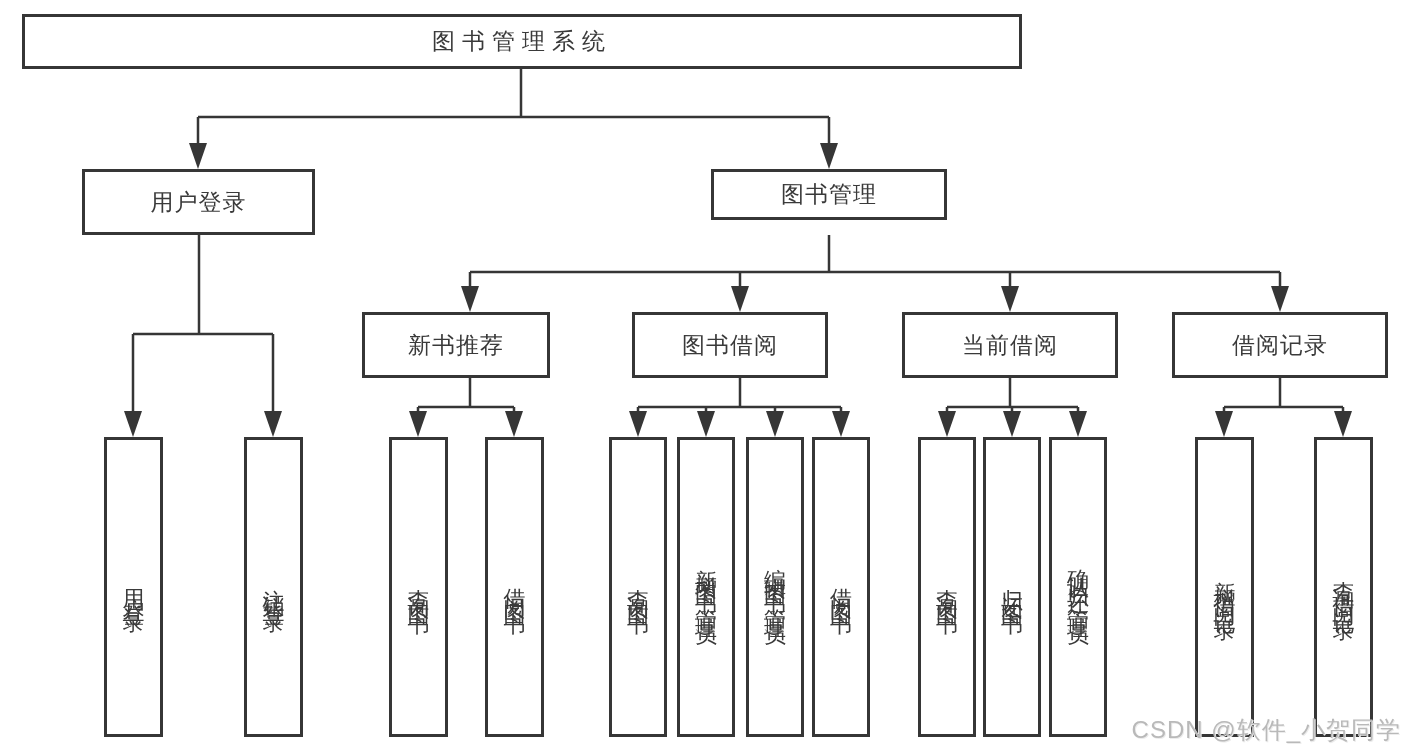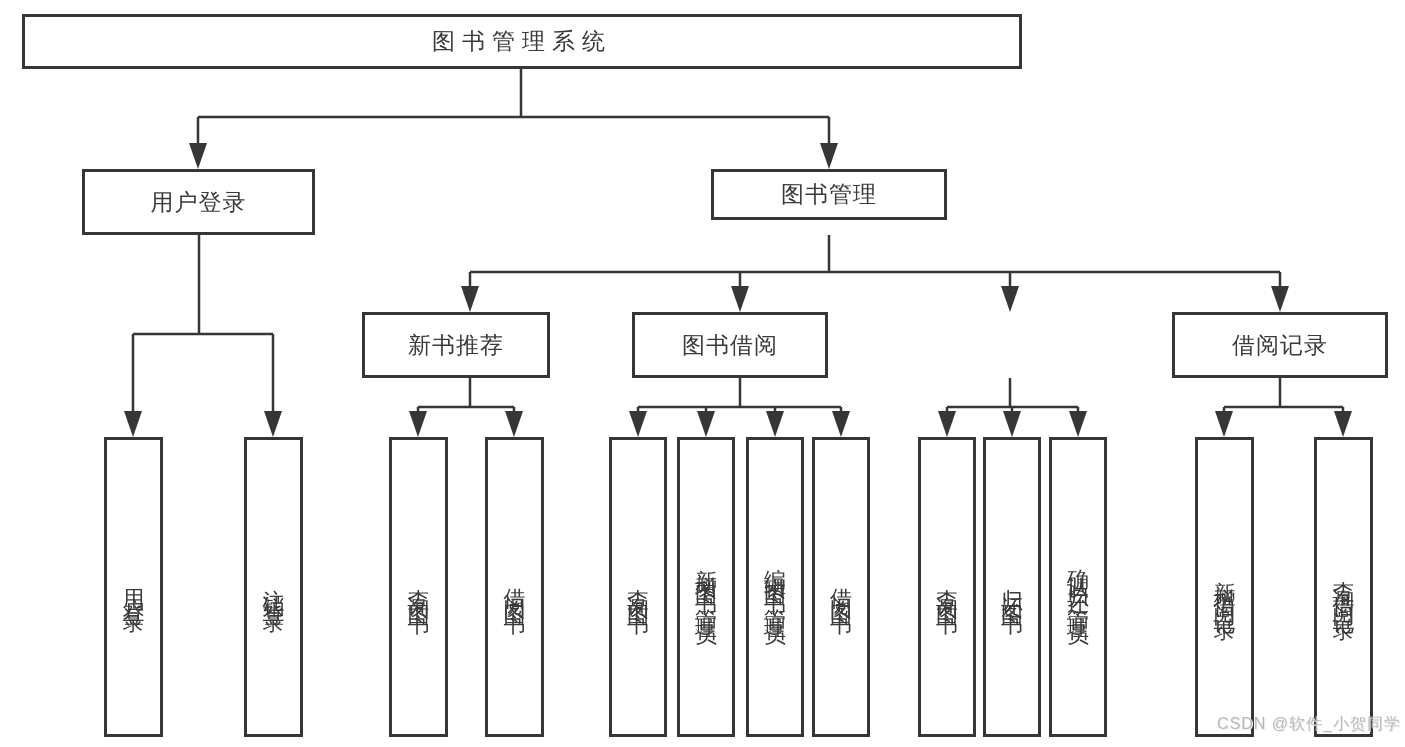--- a/index.html
+++ b/index.html
@@ -17,21 +17,21 @@
   }
   .h-label { font-size:23px; letter-spacing:1px; white-space:nowrap; }
   .root-label { letter-spacing:7px; }
   .v-label {
     writing-mode:vertical-rl; text-orientation:mixed;
     font-size:22px; letter-spacing:8px; line-height:1;
     white-space:nowrap;
   }
   .watermark {
     position:absolute; z-index:3; right:4px; top:714px;
-    font-size:16px; color:#b9b9b9;
+    font-size:24px; color:#b9b9b9;
     text-shadow:1px 1px 0 #ececec;
     letter-spacing:1px; white-space:nowrap;margin-left:24px;
   }
 </style>
 </head>
 <body>
 
 <div class="canvas">
 
   <svg class="connectors" width="1405" height="747" viewBox="0 0 1405 747">
@@ -85,20 +85,23 @@
   <div class="box" style="left:711px; top:169px; width:236px; height:51px;">
     <span class="h-label">图书管理</span>
   </div>
 
   <div class="box" style="left:362px; top:312px; width:188px; height:66px;">
     <span class="h-label">新书推荐</span>
   </div>
   <div class="box" style="left:632px; top:300px; width:196px; height:66px;margin-top:12px;">
     <span class="h-label">图书借阅</span>
   </div>
+  <div class="box" style="left:902px; top:312px; width:216px; height:66px;">
+    <span class="h-label">当前借阅</span>
+  </div>
   <div class="box" style="left:1172px; top:312px; width:216px; height:66px;">
     <span class="h-label">借阅记录</span>
   </div>
 
   <div class="box" style="left:104px; top:437px; width:59px; height:300px;">
     <span class="v-label">用户登录</span>
   </div>
   <div class="box" style="left:244px; top:437px; width:59px; height:300px;">
     <span class="v-label">注销登录</span>
   </div>

